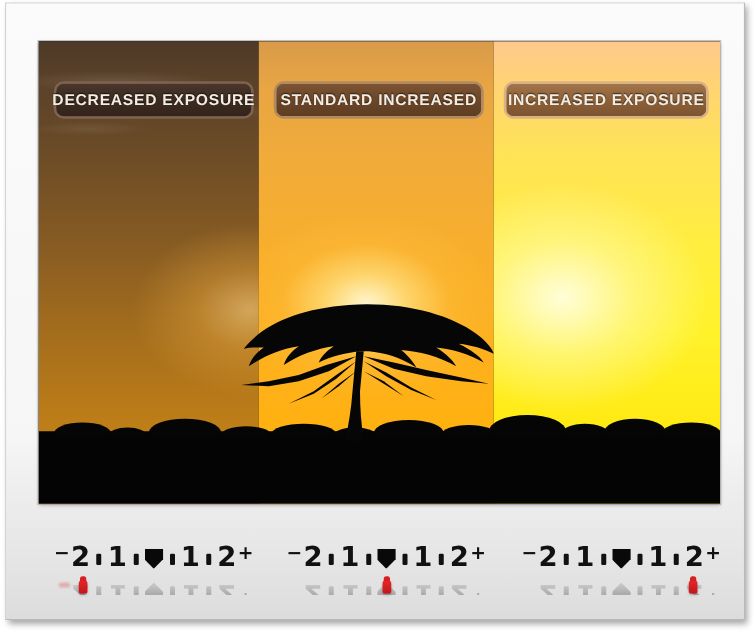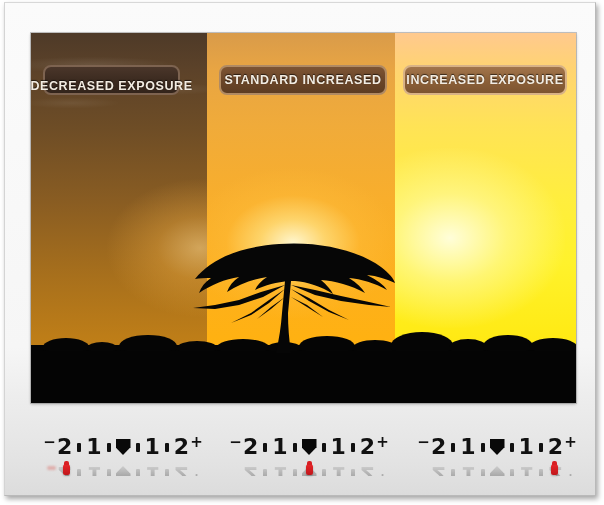--- a/index.html
+++ b/index.html
@@ -189,24 +189,23 @@
     justify-content: center;
     font-size: 12.5px;
     font-weight: bold;
     letter-spacing: 0.6px;
     color: #f2ece2;
     text-shadow: 0 -1px 1px rgba(0,0,0,0.65);
     white-space: nowrap;
   }
   #badge-dec {
     left: 12px;
-    width: 137px;
+    width: 160px;
     background: linear-gradient(to bottom, #4a362a 0%, #3c2b20 50%, #33241b 100%);
     border: 2px solid #7d6350;
-    align-items: flex-end;
   }
   #badge-std {
     left: 188px;
     width: 168px;
     background: linear-gradient(to bottom, #7d5433 0%, #6b4629 50%, #5e3d22 100%);
     border: 2px solid #b08a63;
   }
   #badge-inc {
     left: 372px;
     width: 164px;

